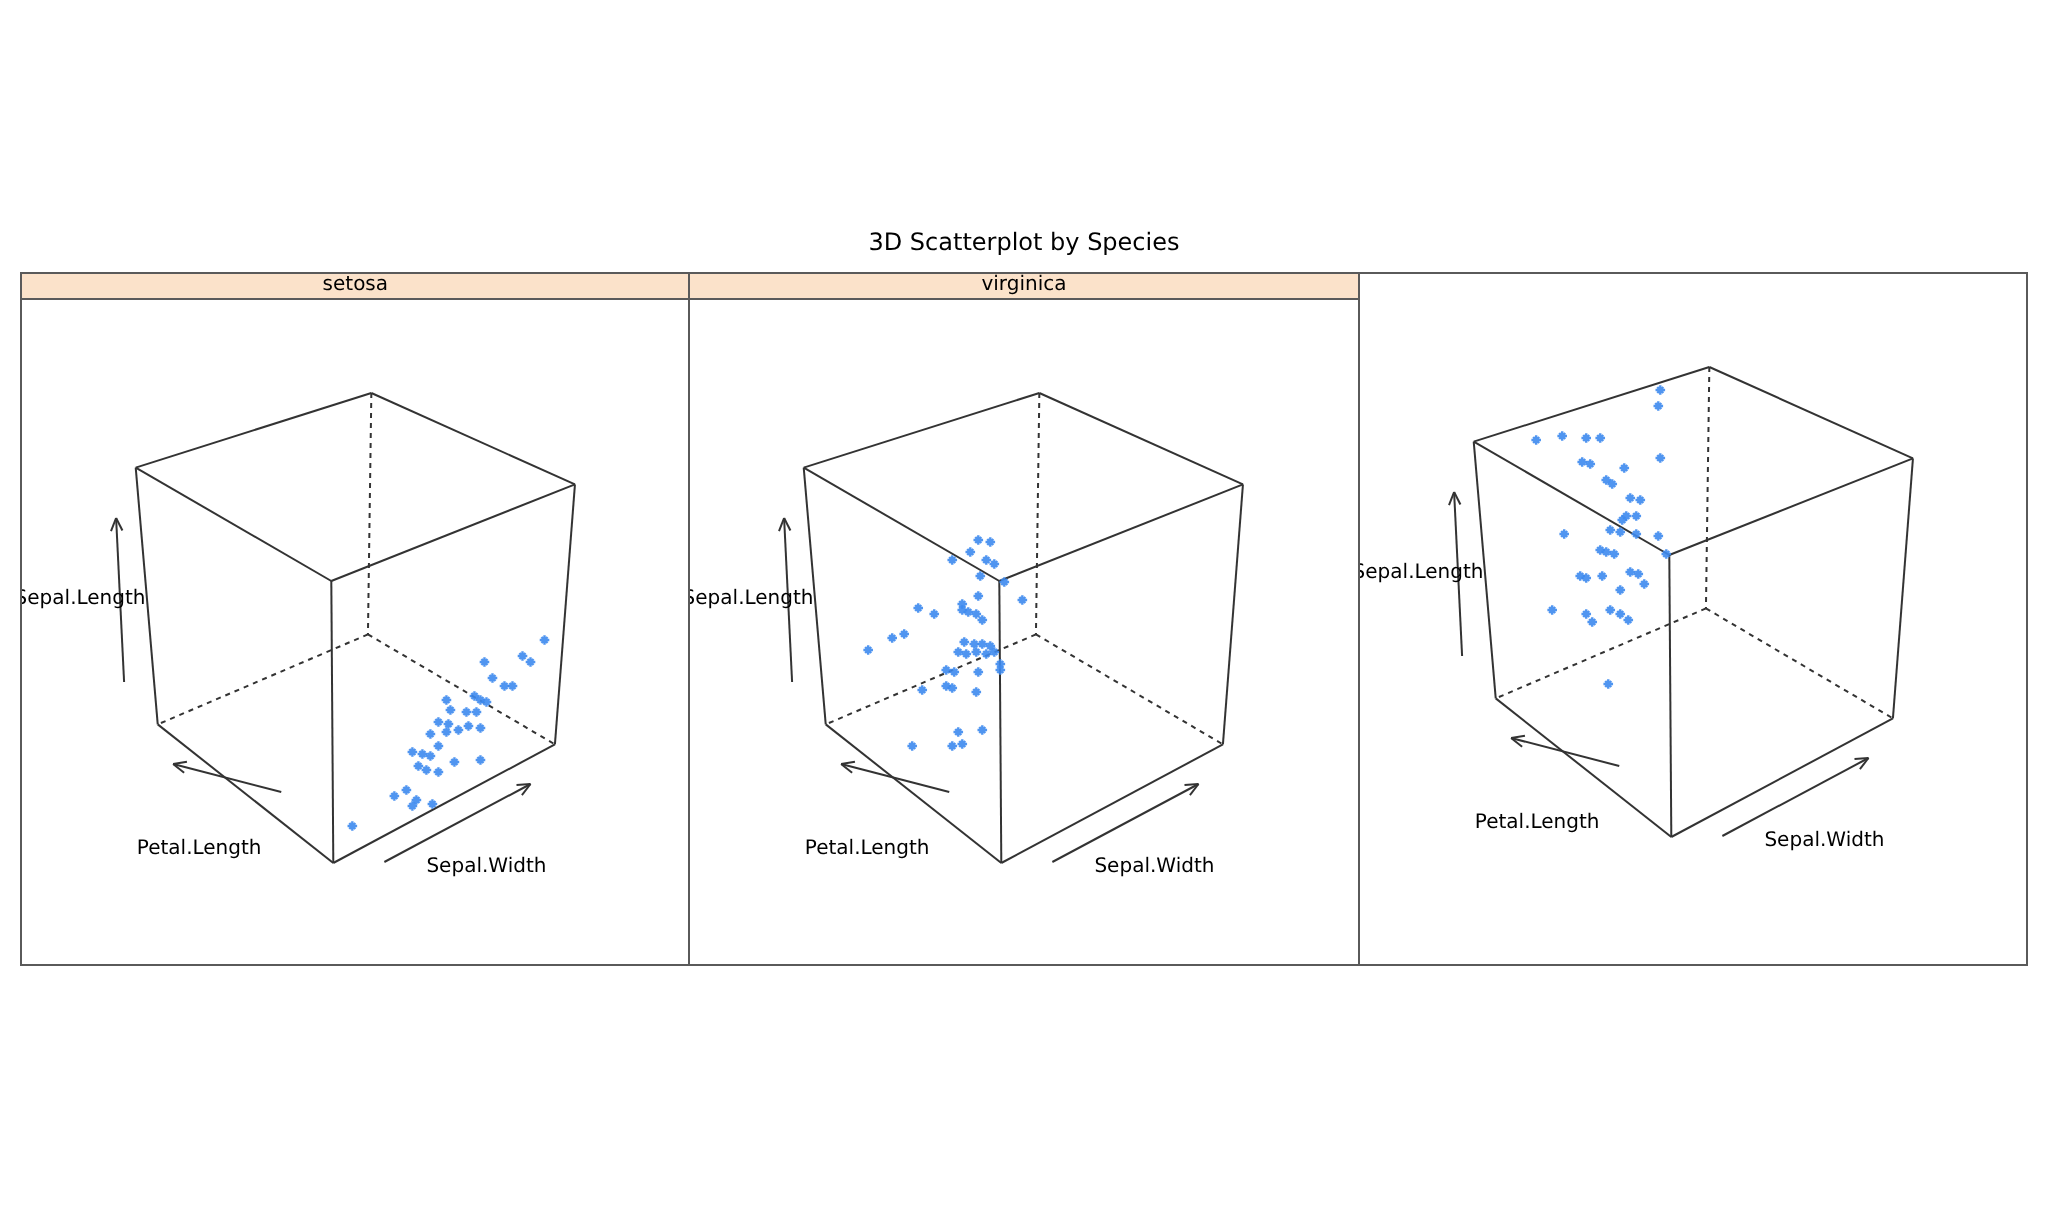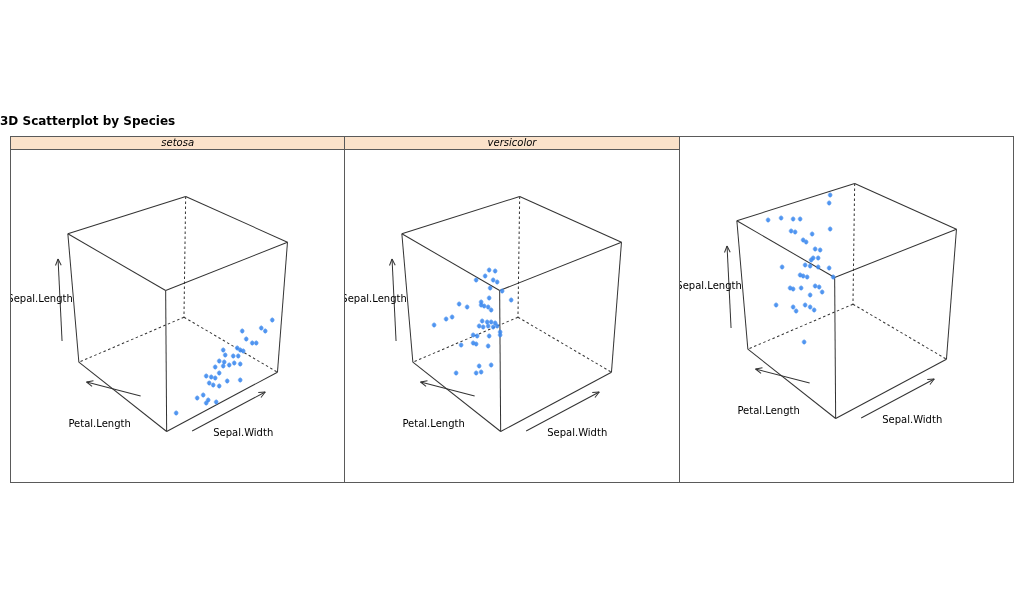--- a/index.html
+++ b/index.html
@@ -13,23 +13,23 @@
     width: 1024px;
     height: 611px;
     background: #ffffff;
     overflow: hidden;
   }
   .chart-title {
     position: absolute;
     top: 114px;
     left: 0;
     width: 100%;
-    text-align: left;
+    text-align: center;
     font-size: 12px;
-    font-weight: bold;
+    font-weight: normal;
     color: #000000;
   }
   .panels {
     position: absolute;
     left: 10px;
     top: 136px;
     width: 1004px;
     height: 347px;
     display: flex;
   }
@@ -43,21 +43,20 @@
   .panel + .panel { border-left: 1px solid #5a5a5a; margin-left: -1px; }
   .strip {
     height: 12px;
     background: #fbe2ca;
     border-bottom: 1px solid #5a5a5a;
     text-align: center;
     font-size: 10px;
     line-height: 12px;
     color: #000000;
     overflow: hidden;
-    font-style: italic;
   }
   .panel-canvas {
     display: block;
     width: 100%;
     height: 332px;
   }
   .axis-label {
     font-family: "DejaVu Sans", "Liberation Sans", sans-serif;
     font-size: 10px;
     fill: #000000;
@@ -128,21 +127,21 @@
           <path d="M192.6 253H197.4M195 250.6V255.4M193.5 251.5L196.5 254.5M193.5 254.5L196.5 251.5" stroke="#3d89ee" stroke-width="1.2" fill="none" stroke-opacity="0.9"></path>
           <path d="M162.6 263H167.4M165 260.6V265.4M163.5 261.5L166.5 264.5M163.5 264.5L166.5 261.5" stroke="#3d89ee" stroke-width="1.2" fill="none" stroke-opacity="0.9"></path>
           <path d="M183.6 248H188.4M186 245.6V250.4M184.5 246.5L187.5 249.5M184.5 249.5L187.5 246.5" stroke="#3d89ee" stroke-width="1.2" fill="none" stroke-opacity="0.9"></path>
           <path d="M209.6 216H214.4M212 213.6V218.4M210.5 214.5L213.5 217.5M210.5 217.5L213.5 214.5" stroke="#3d89ee" stroke-width="1.2" fill="none" stroke-opacity="0.9"></path>
           <path d="M220.6 213H225.4M223 210.6V215.4M221.5 211.5L224.5 214.5M221.5 214.5L224.5 211.5" stroke="#3d89ee" stroke-width="1.2" fill="none" stroke-opacity="0.9"></path>
           <path d="M226.6 214H231.4M229 211.6V216.4M227.5 212.5L230.5 215.5M227.5 215.5L230.5 212.5" stroke="#3d89ee" stroke-width="1.2" fill="none" stroke-opacity="0.9"></path>
           <path d="M205.6 223H210.4M208 220.6V225.4M206.5 221.5L209.5 224.5M206.5 224.5L209.5 221.5" stroke="#3d89ee" stroke-width="1.2" fill="none" stroke-opacity="0.9"></path>
         </svg>
       </div>
       <div class="panel">
-        <div class="strip"><span>versicolor</span></div>
+        <div class="strip"><span>virginica</span></div>
         <svg viewBox="0 0 333 332" preserveAspectRatio="none" class="panel-canvas">
           <line x1="174.5" y1="46.5" x2="56.8" y2="83.8" stroke="#333333" stroke-width="1" stroke-dasharray="none"></line>
           <line x1="174.5" y1="46.5" x2="276.2" y2="92.2" stroke="#333333" stroke-width="1" stroke-dasharray="none"></line>
           <line x1="56.8" y1="83.8" x2="154.5" y2="140.5" stroke="#333333" stroke-width="1" stroke-dasharray="none"></line>
           <line x1="276.2" y1="92.2" x2="154.5" y2="140.5" stroke="#333333" stroke-width="1" stroke-dasharray="none"></line>
           <line x1="56.8" y1="83.8" x2="67.8" y2="212.2" stroke="#333333" stroke-width="1" stroke-dasharray="none"></line>
           <line x1="276.2" y1="92.2" x2="266.2" y2="222.2" stroke="#333333" stroke-width="1" stroke-dasharray="none"></line>
           <line x1="154.5" y1="140.5" x2="155.5" y2="281.5" stroke="#333333" stroke-width="1" stroke-dasharray="none"></line>
           <line x1="67.8" y1="212.2" x2="155.5" y2="281.5" stroke="#333333" stroke-width="1" stroke-dasharray="none"></line>
           <line x1="266.2" y1="222.2" x2="155.5" y2="281.5" stroke="#333333" stroke-width="1" stroke-dasharray="none"></line>

